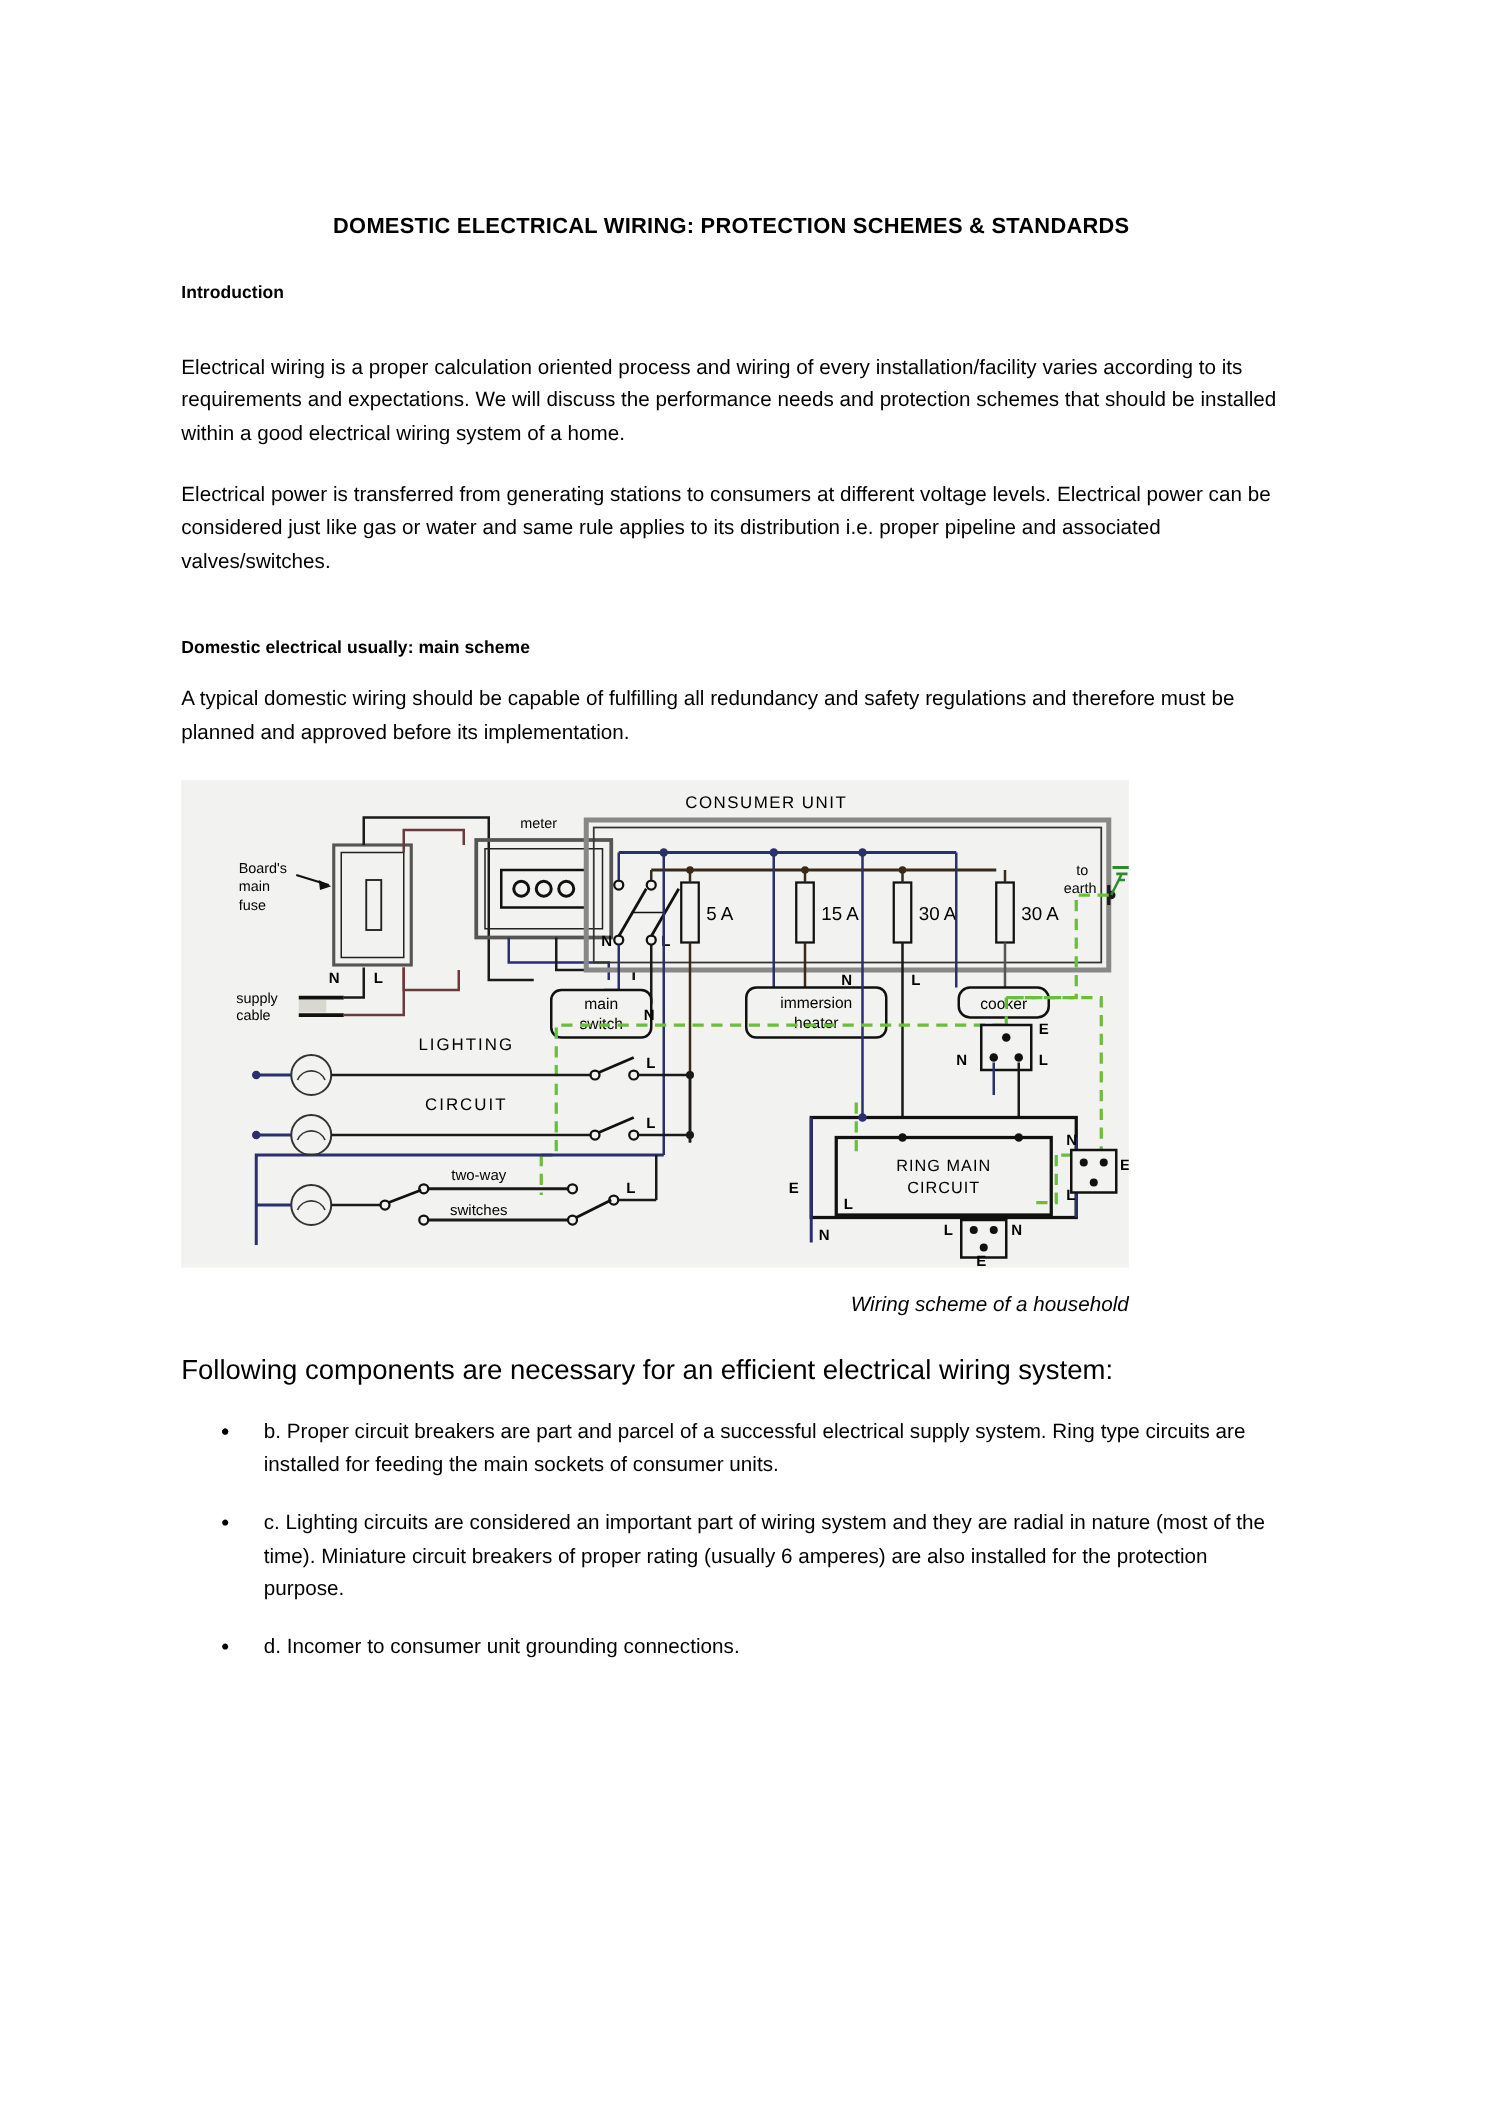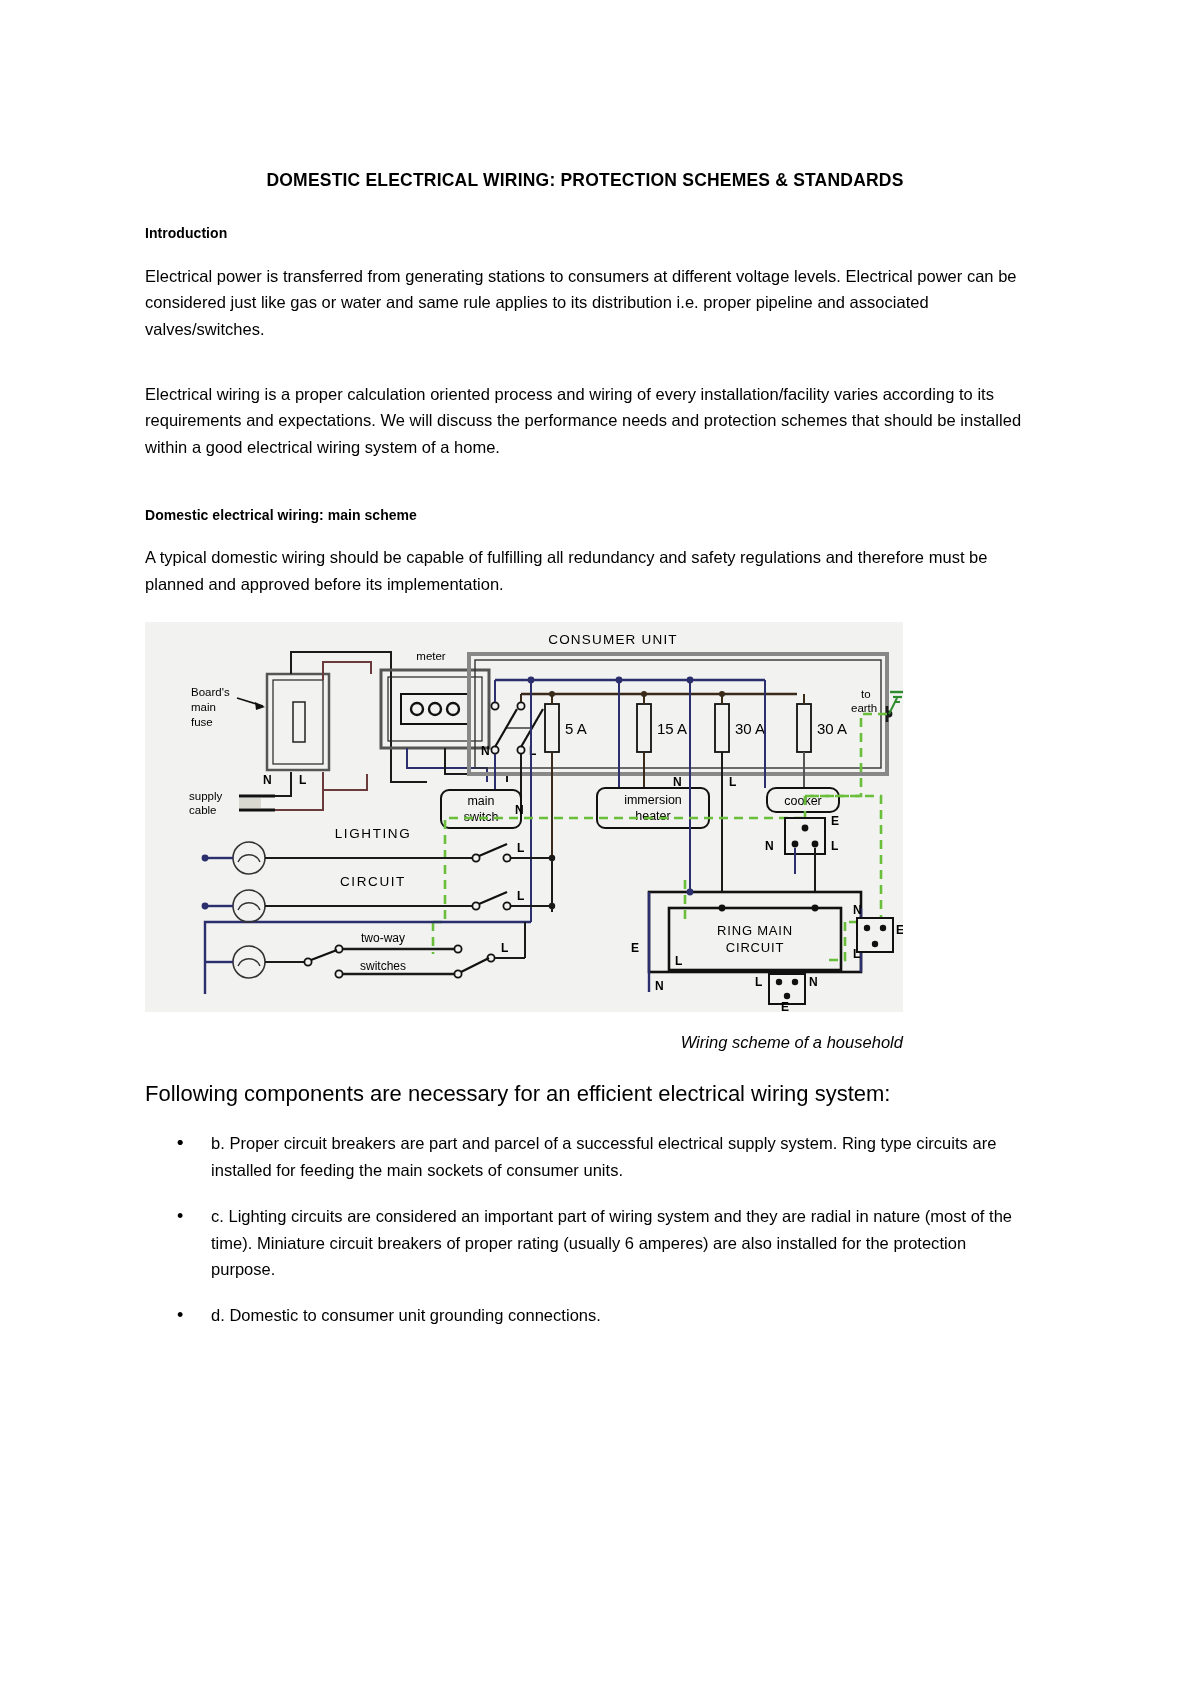--- a/index.html
+++ b/index.html
@@ -113,25 +113,25 @@
 </head>
 <body>
 
 <div class="page">
   <div class="content">
 
     <h1 class="doc-title">DOMESTIC ELECTRICAL WIRING: PROTECTION SCHEMES &amp; STANDARDS</h1>
 
     <h2 class="sec-heading">Introduction</h2>
 
+    <p class="body-text gap">Electrical wiring is a proper calculation oriented process and wiring of every installation/facility varies according to its requirements and expectations. We will discuss the performance needs and protection schemes that should be installed within a good electrical wiring system of a home.</p>
+
     <p class="body-text">Electrical power is transferred from generating stations to consumers at different voltage levels. Electrical power can be considered just like gas or water and same rule applies to its distribution i.e. proper pipeline and associated valves/switches.</p>
 
-    <p class="body-text gap">Electrical wiring is a proper calculation oriented process and wiring of every installation/facility varies according to its requirements and expectations. We will discuss the performance needs and protection schemes that should be installed within a good electrical wiring system of a home.</p>
-
-    <h2 class="sec-heading spaced-top">Domestic electrical wiring: main scheme</h2>
+    <h2 class="sec-heading spaced-top">Domestic electrical usually: main scheme</h2>
 
     <p class="body-text tight">A typical domestic wiring should be capable of fulfilling all redundancy and safety regulations and therefore must be planned and approved before its implementation.</p>
 
     <div class="figure">
       <svg class="figure-img" viewBox="0 0 758 390">
         <rect x="0" y="0" width="758" height="390" fill="#f2f2f0"></rect>
 
         <text x="468" y="22" font-size="13.5" letter-spacing="1.2" text-anchor="middle">CONSUMER  UNIT</text>
 
         <rect x="122" y="52" width="62" height="96" fill="none" stroke="#555" stroke-width="2.5"></rect>
@@ -364,18 +364,18 @@
       <li>
         <span class="bullet">•</span>
         <span>b. Proper circuit breakers are part and parcel of a successful electrical supply system. Ring type circuits are installed for feeding the main sockets of consumer units.</span>
       </li>
       <li>
         <span class="bullet">•</span>
         <span>c. Lighting circuits are considered an important part of wiring system and they are radial in nature (most of the time). Miniature circuit breakers of proper rating (usually 6 amperes) are also installed for the protection purpose.</span>
       </li>
       <li>
         <span class="bullet">•</span>
-        <span>d. Domestic to consumer unit grounding connections.</span>
+        <span>d. Incomer to consumer unit grounding connections.</span>
       </li>
     </ul>
 
   </div>
 </div>
 
 </body></html>

